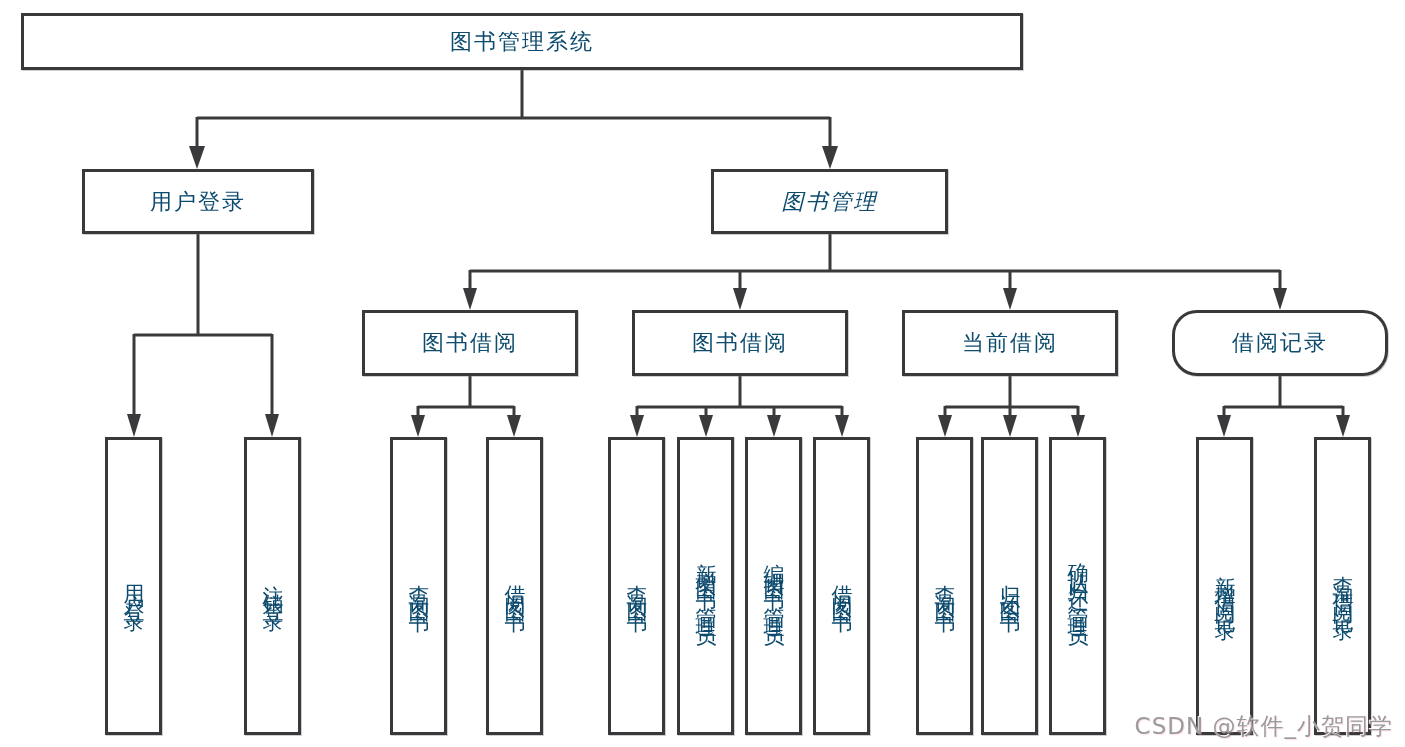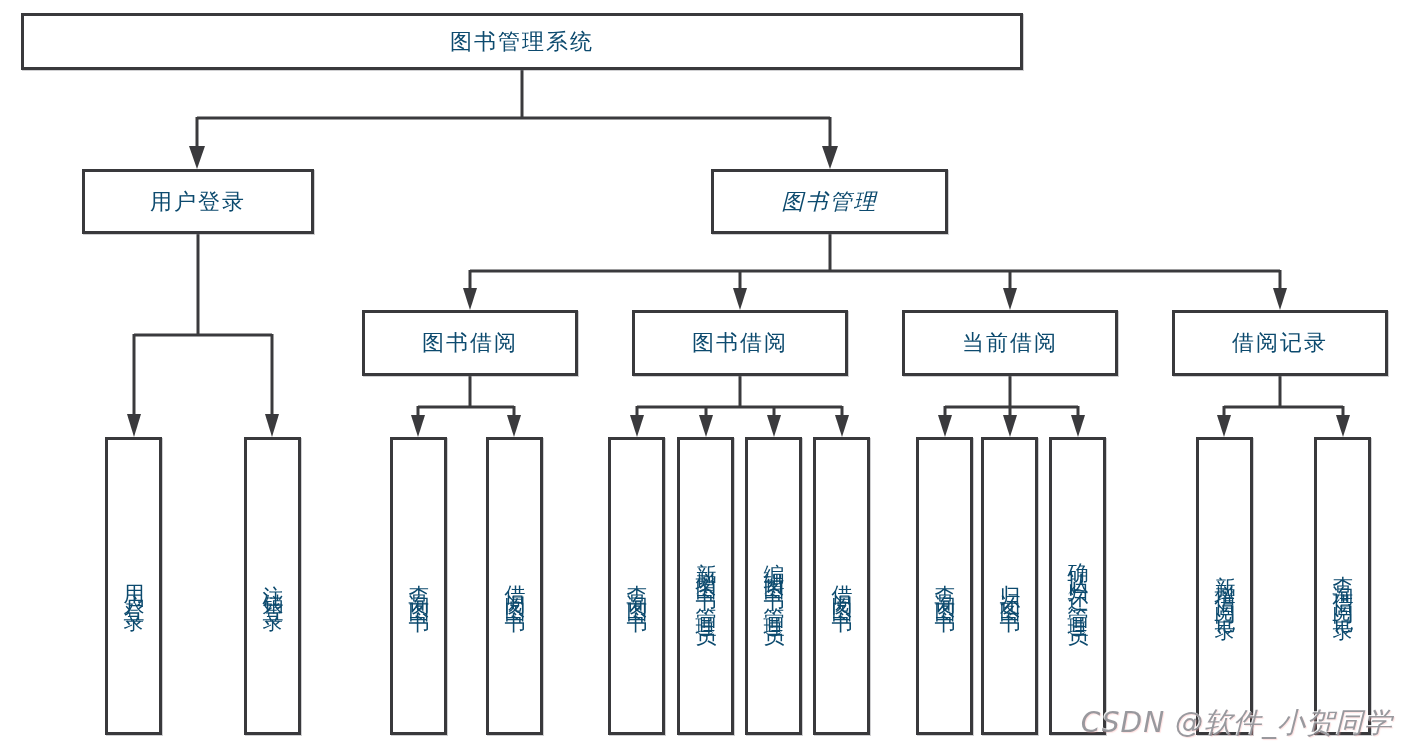--- a/index.html
+++ b/index.html
@@ -37,26 +37,25 @@
     text-orientation: mixed;
     font-size: 21px;
     letter-spacing: 9px;
     line-height: 1;
     white-space: nowrap;
   }
   .watermark {
     position: absolute;
     right: 12px;
     bottom: 5px;
-    font-size: 28px;
+    font-size: 23px;
     letter-spacing: 1px;
     color: rgba(148,148,153,0.95);
     text-shadow: -1px -1px 0 rgba(255,255,255,0.9), 1px 1px 1px rgba(255,170,170,0.35);
     pointer-events: none;
-    font-style: italic;
   }
 </style>
 </head>
 <body>
 
 <div class="canvas">
 
   <svg class="connectors" viewBox="0 0 1405 747" fill="none" stroke="#3a3a3d" stroke-width="3">
 
     <g>
@@ -146,21 +145,21 @@
 
   <div class="node" style="left:362px; top:310px; width:216px; height:66px;">
     <span>图书借阅</span>
   </div>
   <div class="node" style="left:632px; top:310px; width:216px; height:66px;">
     <span>图书借阅</span>
   </div>
   <div class="node" style="left:902px; top:310px; width:216px; height:66px;">
     <span>当前借阅</span>
   </div>
-  <div class="node" style="left:1172px; top:310px; width:216px; height:66px;">
+  <div class="node" style="left:1172px; top:310px; width:216px; height:66px;border-radius:25px;">
     <span>借阅记录</span>
   </div>
 
   <div class="node vnode" style="left:105px; top:437px; width:57px; height:298px;">
     <span>用户登录</span>
   </div>
   <div class="node vnode" style="left:244px; top:437px; width:57px; height:298px;">
     <span>注销登录</span>
   </div>
 

